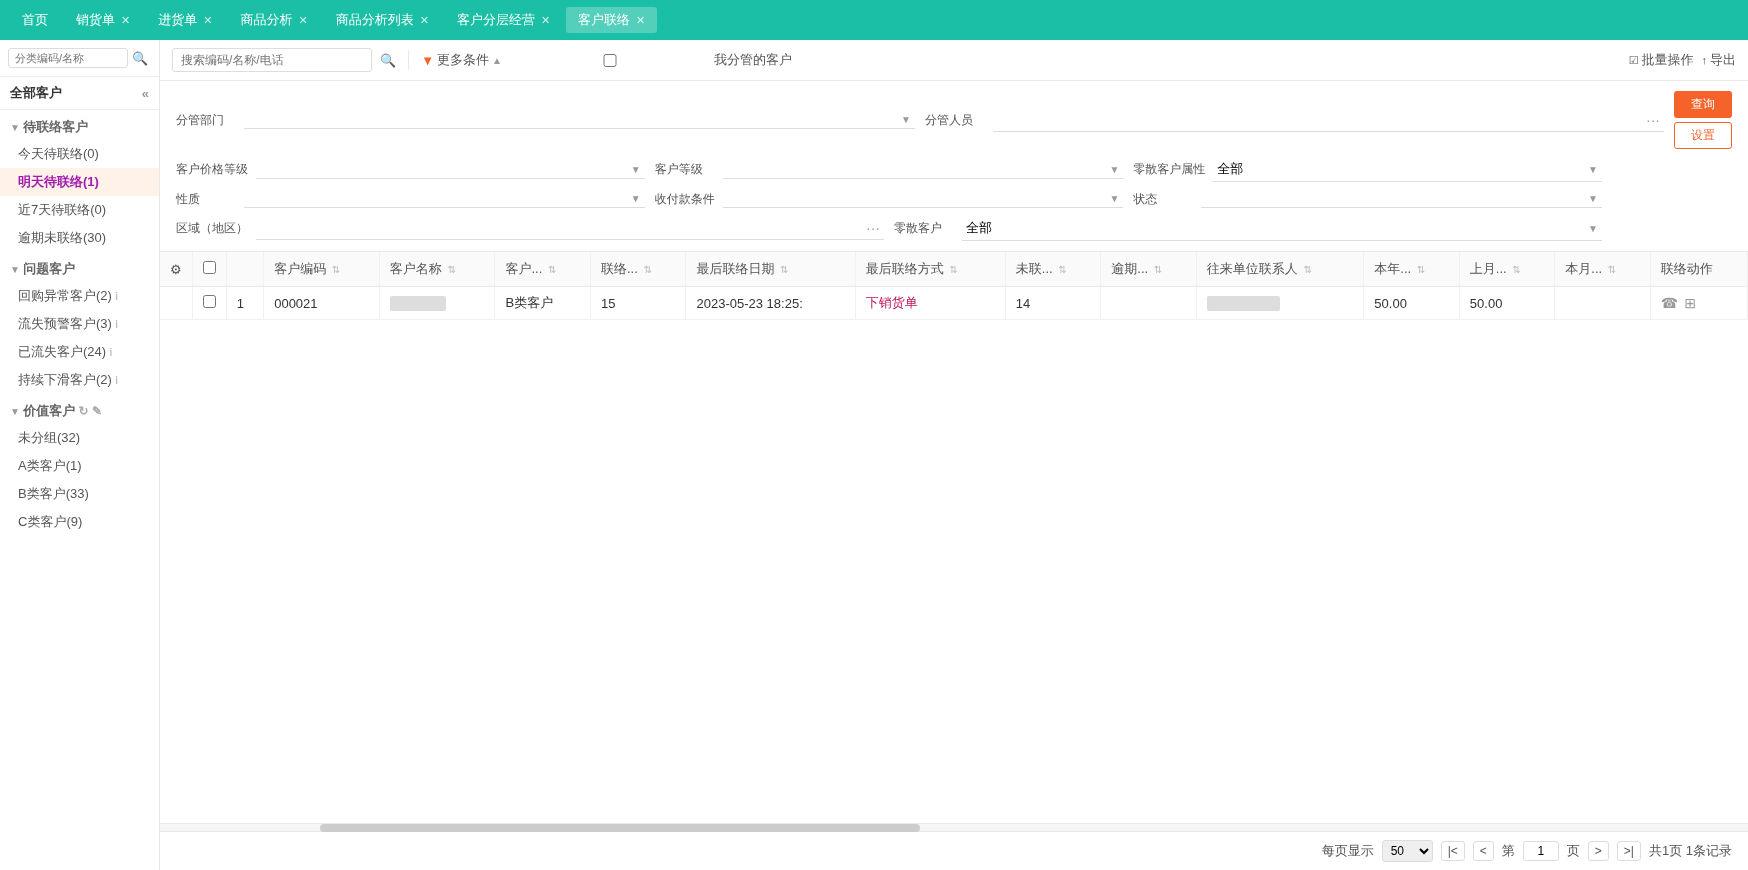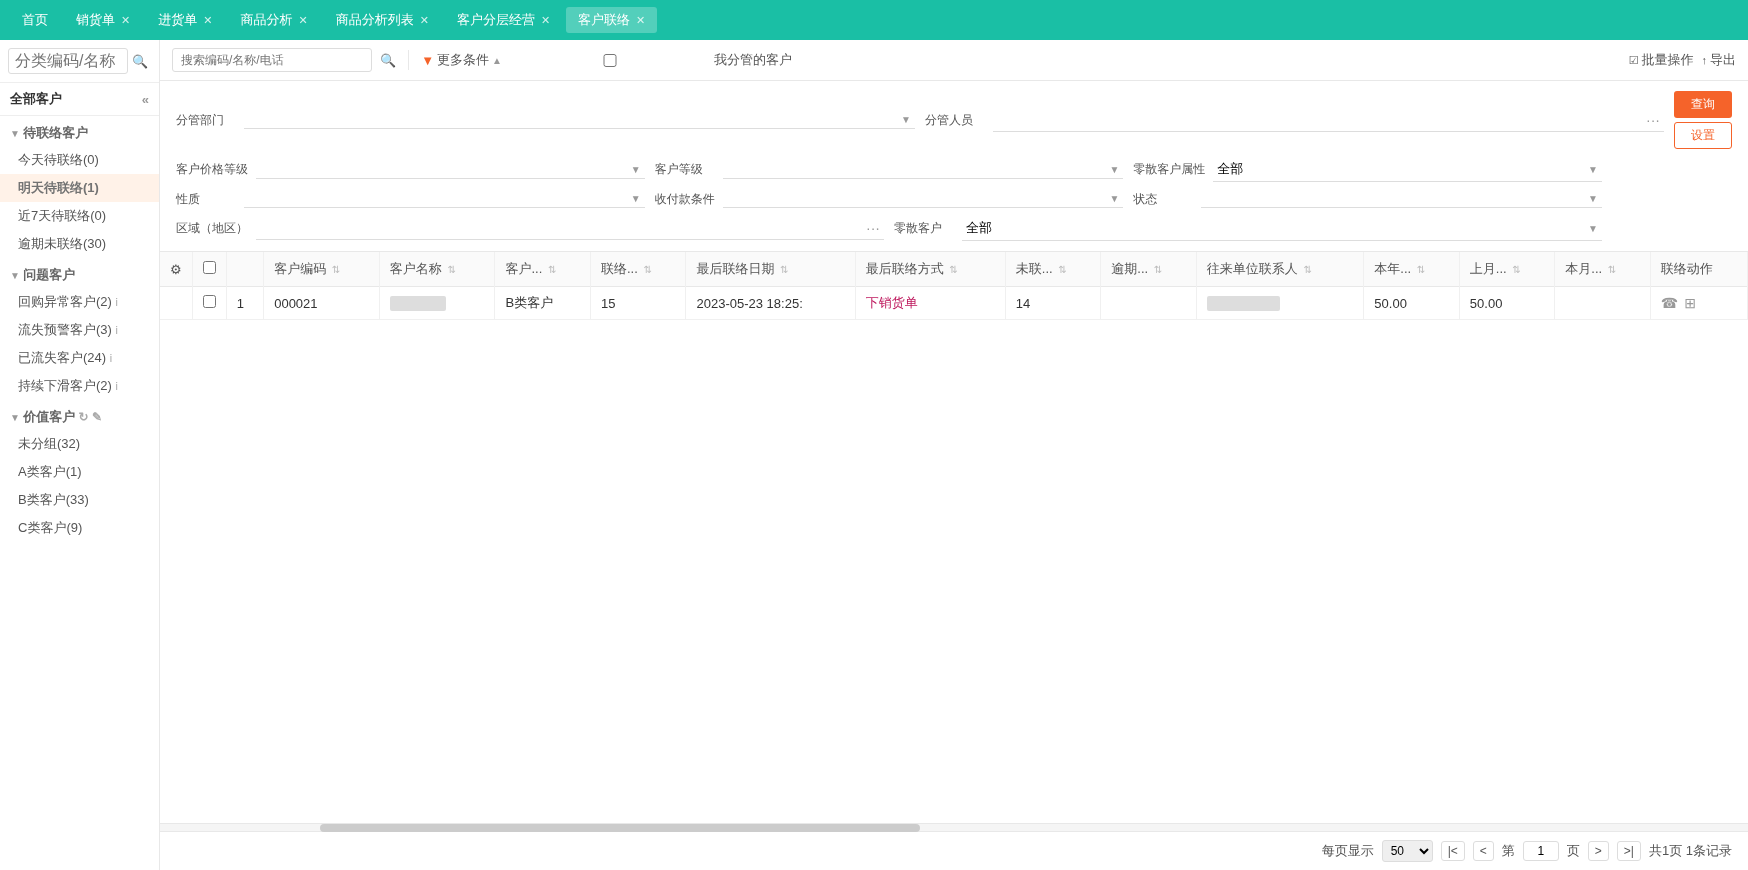--- a/index.html
+++ b/index.html
@@ -47,21 +47,21 @@
       align-items: center;
       padding: 8px;
       border-bottom: 1px solid #eee;
       gap: 4px;
     }
     .sidebar-search input {
       border: 1px solid #ddd;
       border-radius: 3px;
       padding: 3px 6px;
       width: 120px;
-      font-size: 16px;
+      font-size: 11px;
       outline: none;
     }
     .sidebar-section-title {
       display: flex;
       align-items: center;
       justify-content: space-between;
       padding: 7px 10px;
       font-weight: bold;
       color: #333;
       border-bottom: 1px solid #eee;
@@ -75,21 +75,21 @@
       font-weight: bold;
       margin-top: 4px;
     }
     .sidebar-item {
       padding: 5px 10px 5px 18px;
       color: #555;
       font-size: 12px;
       cursor: pointer;
       white-space: nowrap;
     }
-    .sidebar-item.active { background: #fff2e8; color: #737373; font-weight: bold; }
+    .sidebar-item.active { background: #fff2e8; color: #a21caf; font-weight: bold; }
 
     
     .content-area {
       flex: 1;
       display: flex;
       flex-direction: column;
       overflow: hidden;
     }
 
     

